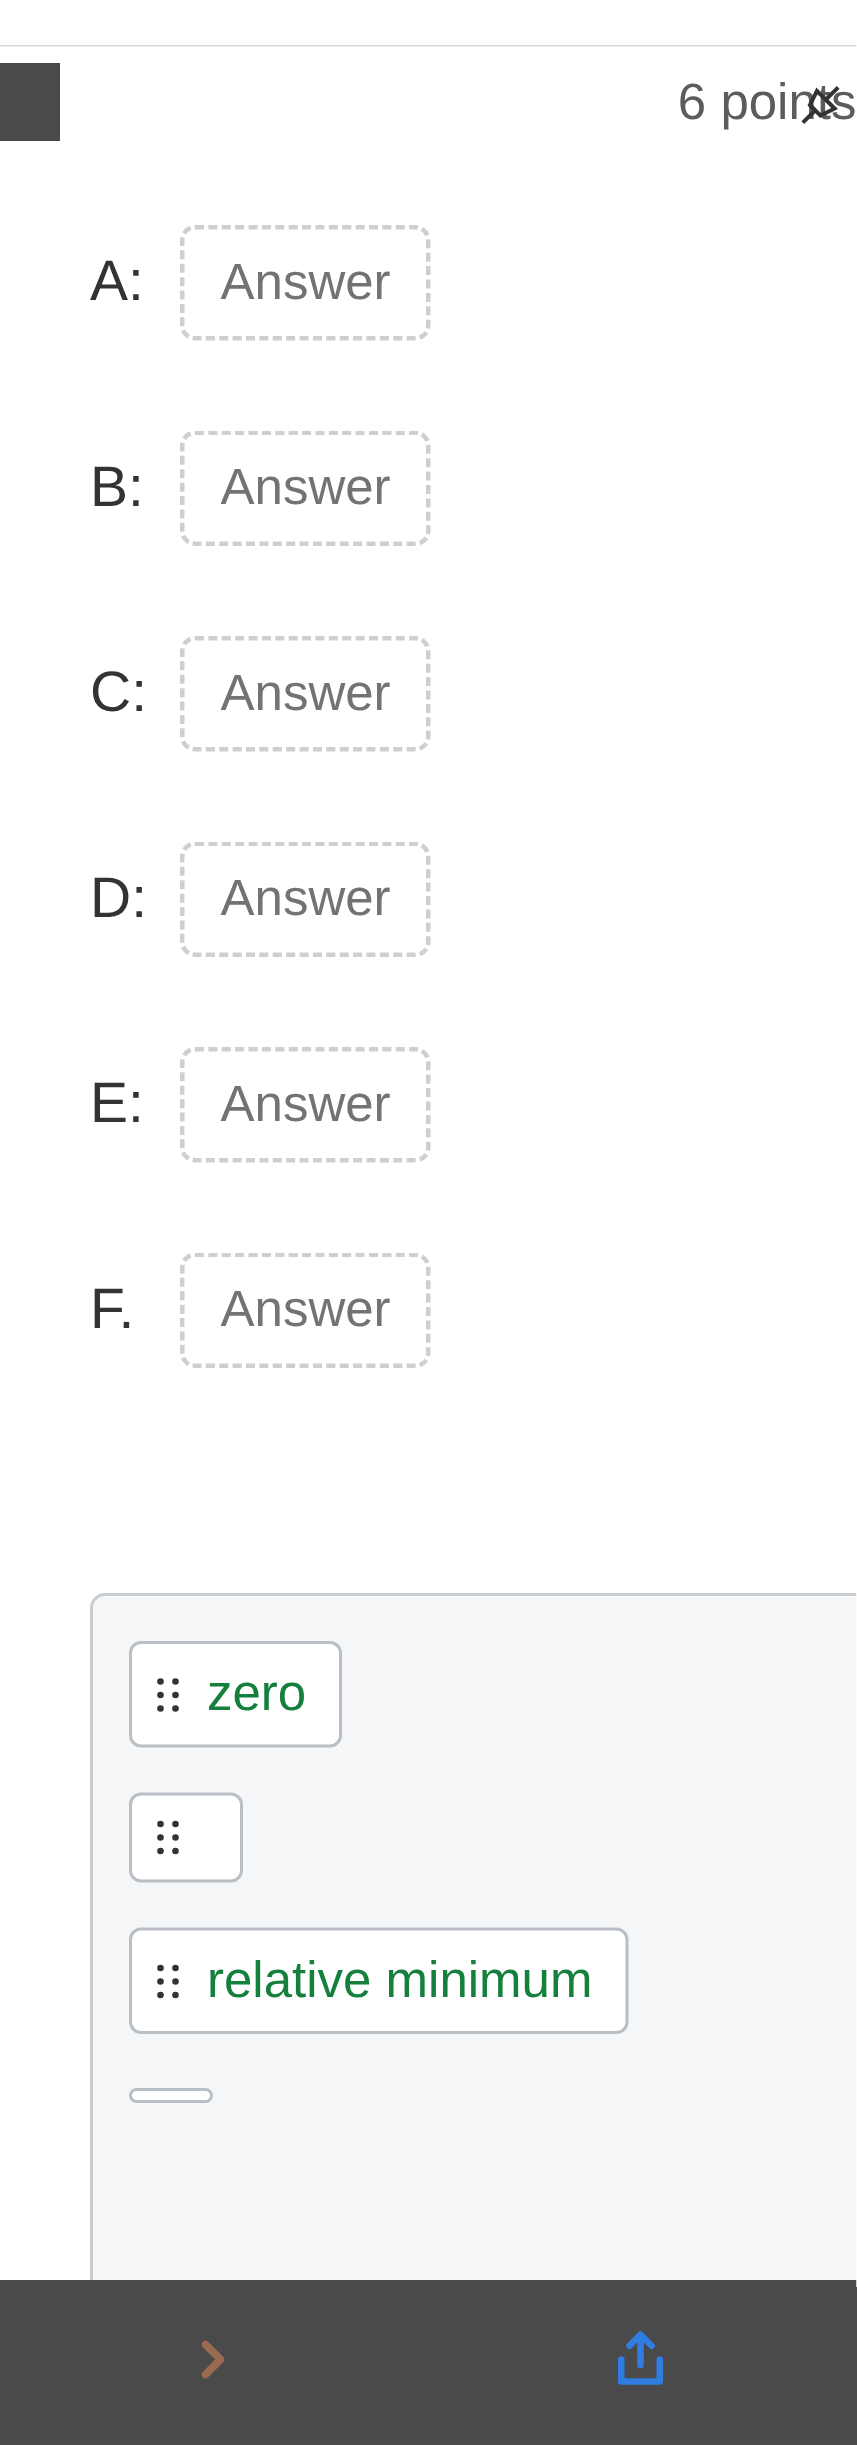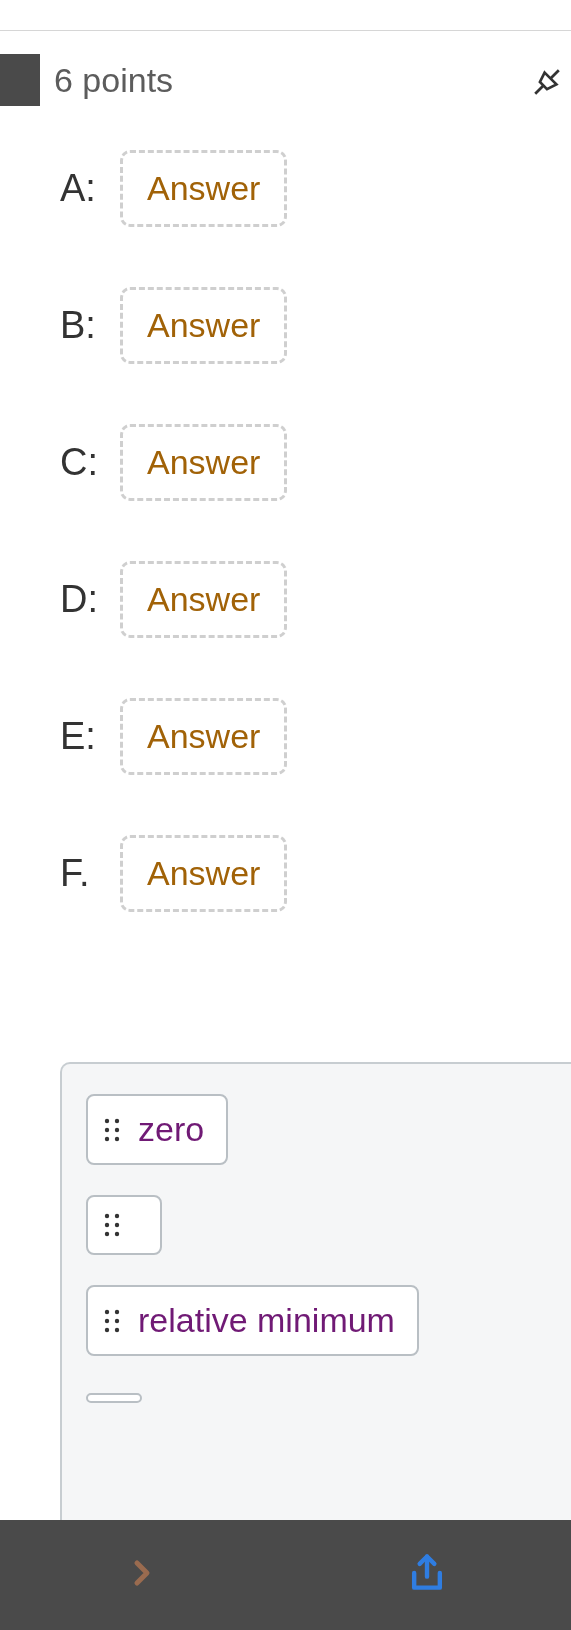--- a/index.html
+++ b/index.html
@@ -14,26 +14,27 @@
   .top-divider {
     position: absolute;
     top: 30px;
     left: 0;
     right: 0;
     height: 1px;
     background: #d6d6d6;
   }
   .header-row {
     position: absolute;
-    top: 54px;
+    top: 42px;
     left: 0;
     right: 0;
     height: 52px;
     display: flex;
     align-items: center;
+    justify-content: space-between;
   }
   .left-block {
     width: 40px;
     height: 52px;
     background: #4a4a4a;
   }
   .points {
     font-size: 34px;
     color: #5c5c5c;
     margin-left: 14px;
@@ -60,21 +61,21 @@
   .blank-label {
     font-size: 38px;
     color: #333;
     width: 60px;
   }
   .drop-zone {
     border: 3px dashed #cfcfcf;
     border-radius: 10px;
     padding: 16px 24px;
     font-size: 34px;
-    color: #a16207;
+    color: #737373;
     background: #fff;
   }
 
   .word-bank {
     position: absolute;
     top: 1062px;
     left: 60px;
     right: 0;
     border: 2px solid #c7cdd1;
     border-right: none;
@@ -86,21 +87,21 @@
   }
   .draggable {
     display: inline-flex;
     align-items: center;
     border: 2px solid #b9bfc4;
     border-radius: 8px;
     background: #ffffff;
     padding: 14px 22px 14px 14px;
     margin-bottom: 30px;
     font-size: 34px;
-    color: #701a75;
+    color: #15803d;
   }
   .drag-handle {
     margin-right: 16px;
     display: inline-block;
   }
   .drag-handle svg { display: block; }
 
   .footer-bar {
     position: absolute;
     left: 0;

